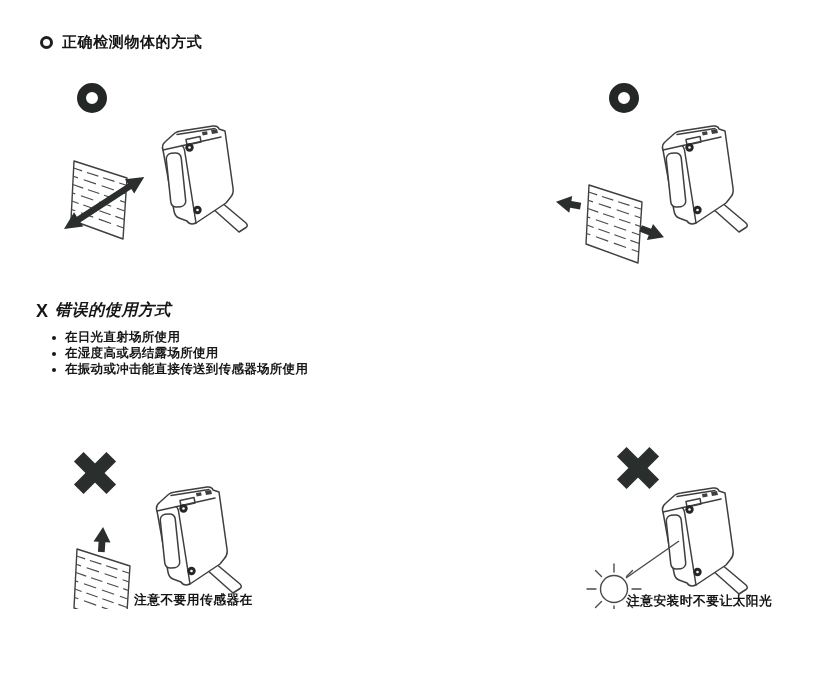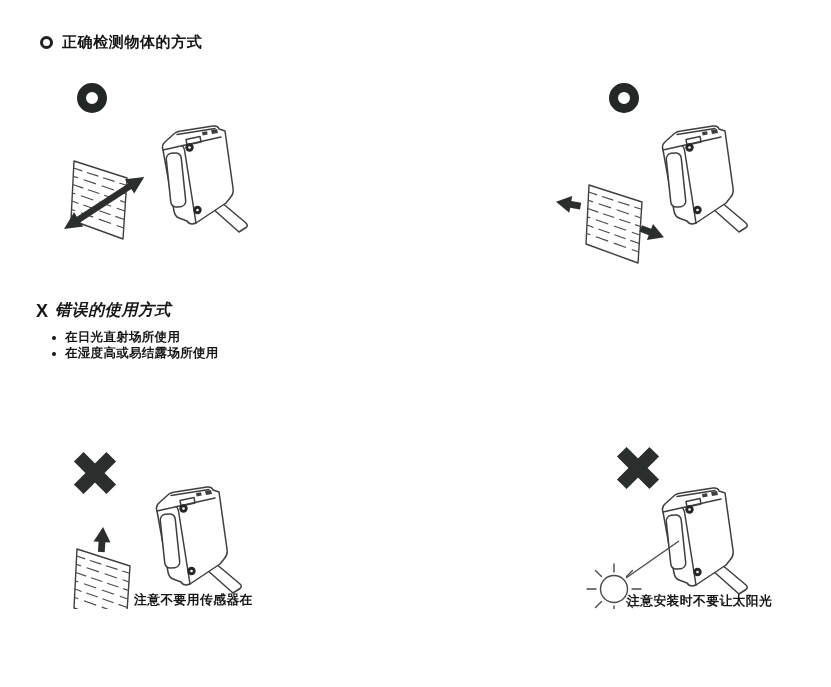--- a/index.html
+++ b/index.html
@@ -105,20 +105,24 @@
 
   <div class="abs bullets" style="left:52px;top:330px;">
     <div class="bullet-row">
       <span class="dot"></span>
       <span>在日光直射场所使用</span>
     </div>
     <div class="bullet-row">
       <span class="dot"></span>
       <span>在湿度高或易结露场所使用</span>
     </div>
+    <div class="bullet-row">
+      <span class="dot"></span>
+      <span>在振动或冲击能直接传送到传感器场所使用</span>
+    </div>
   </div>
 
   <svg class="abs" style="left:73px;top:451px;" width="44" height="44" viewBox="0 0 44 44">
     <use href="#xmark" transform="translate(22,22)"></use>
   </svg>
 
   <svg class="abs" style="left:55px;top:450px;" width="230" height="215" viewBox="0 0 230 215">
     <use href="#plate" transform="translate(19,99)"></use>
     <use href="#sensor" transform="translate(94,33)"></use>
     <use href="#arrowS" transform="translate(46.3,102) rotate(-86)"></use>

